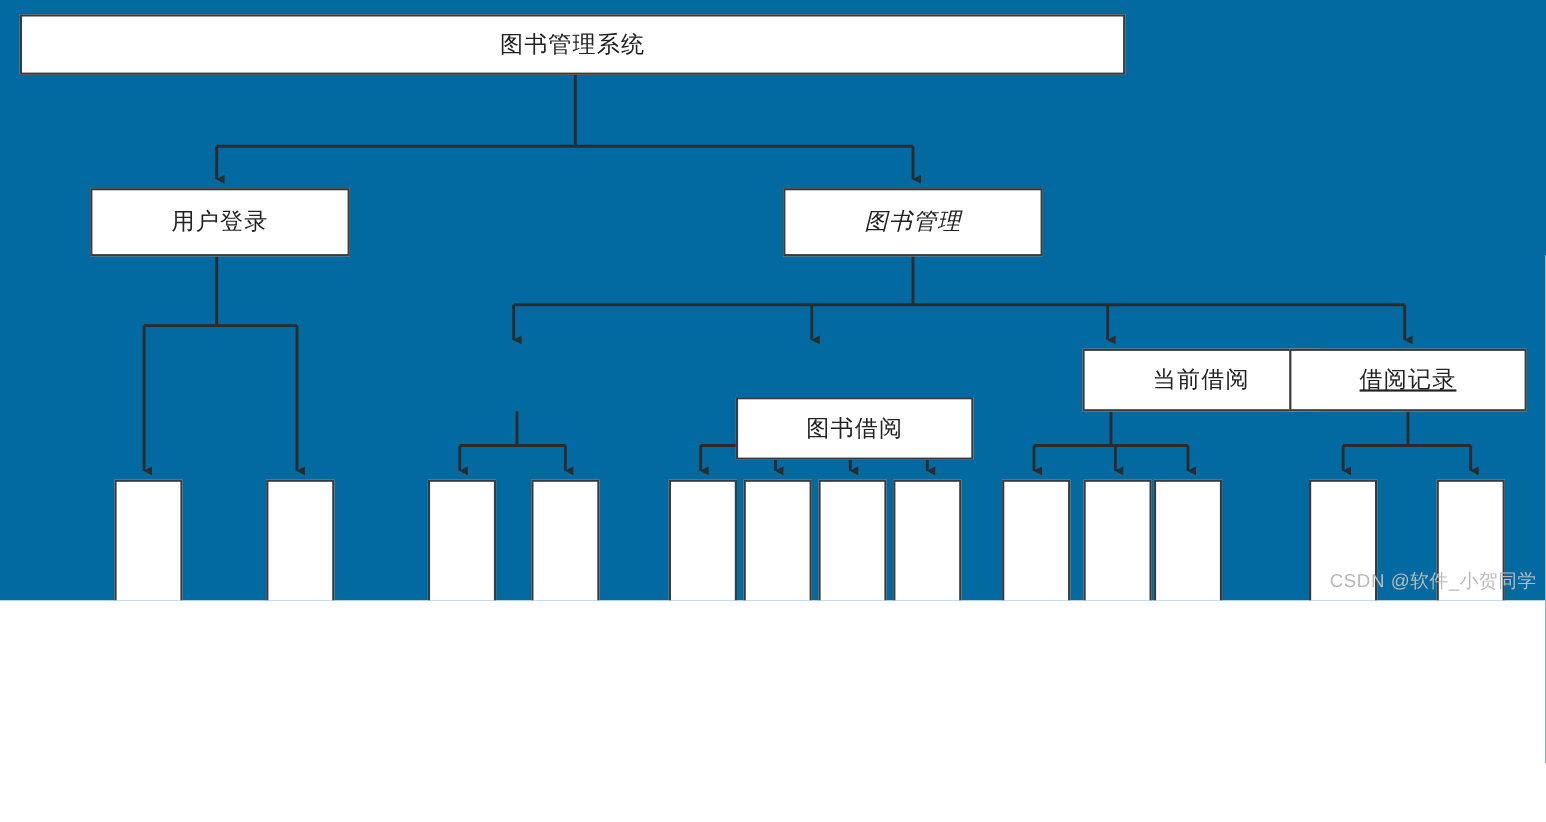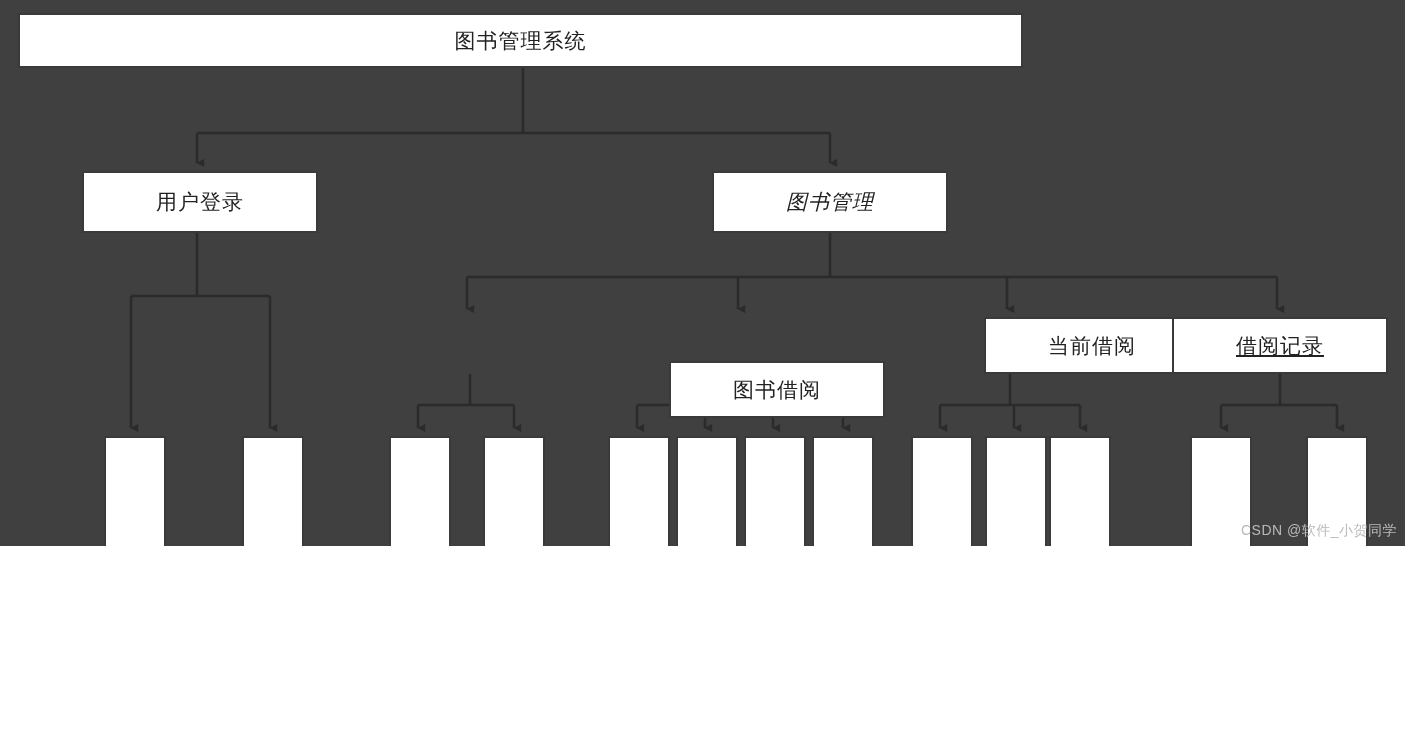--- a/index.html
+++ b/index.html
@@ -7,21 +7,21 @@
     padding: 0;
     background: #ffffff;
   }
   body {
     font-family: "Liberation Sans", "DejaVu Sans", sans-serif;
   }
   #canvas {
     position: relative;
     width: 1405px;
     height: 546px;
-    background: #404040;
+    background: #0369a1;
     overflow: hidden;
   }
   svg.wires {
     position: absolute;
     left: 0;
     top: 0;
     width: 1405px;
     height: 747px;
     pointer-events: none;
   }
@@ -52,21 +52,21 @@
     writing-mode: vertical-rl;
     text-orientation: upright;
     display: block;
     text-align: center;
     white-space: nowrap;
   }
   #watermark {
     position: absolute;
     right: 8px;
     bottom: 6px;
-    font-size: 14px;
+    font-size: 17px;
     color: #b9b9b9;
     letter-spacing: 0.5px;
     white-space: nowrap;
   }
 </style>
 </head>
 <body>
 
 <div id="canvas">
 

